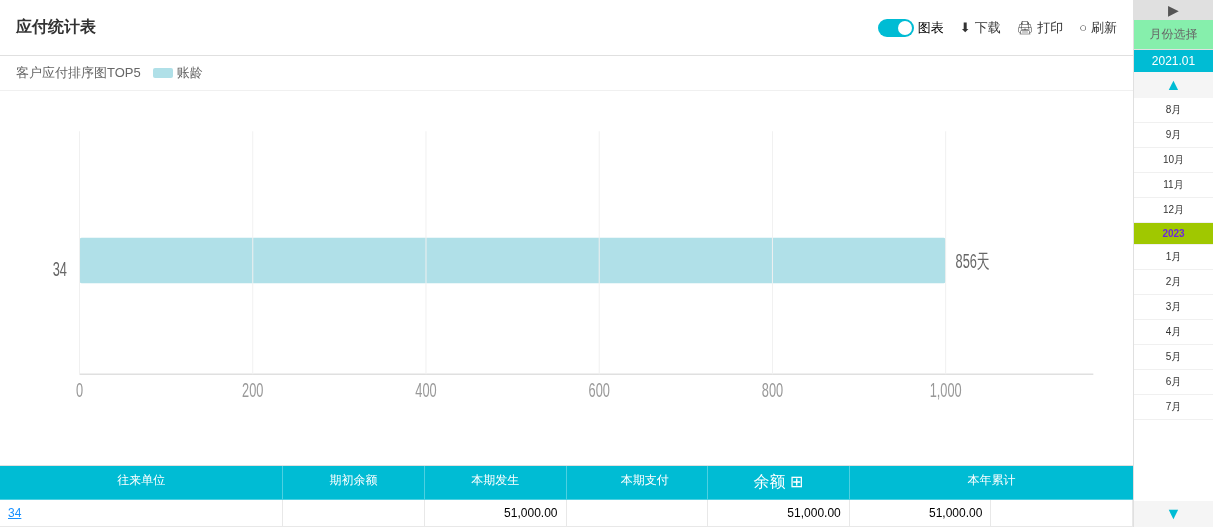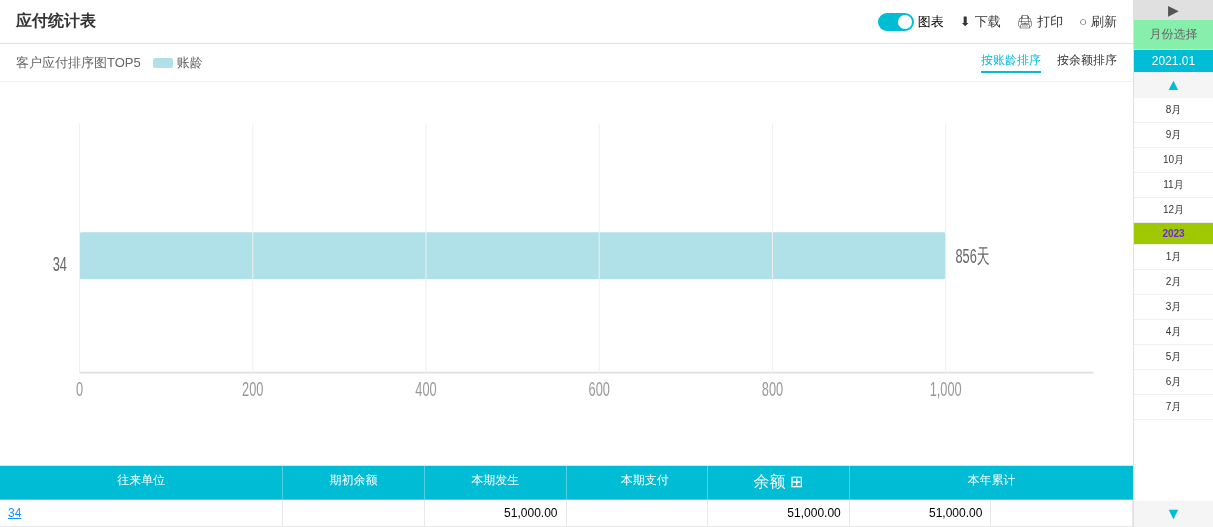--- a/index.html
+++ b/index.html
@@ -1,18 +1,18 @@
 <!DOCTYPE html>
 <html><head>
   <meta charset="utf-8">
   <style>
     * { box-sizing: border-box; margin: 0; padding: 0; font-family: 'Microsoft YaHei', Arial, sans-serif; font-size: 13px; }
     body { background: #f0f2f5; display: flex; height: 527px; overflow: hidden; }
     .main-content { flex: 1; display: flex; flex-direction: column; overflow: hidden; }
-    .header { display: flex; align-items: center; justify-content: space-between; background: #fff; padding: 8px 16px; border-bottom: 1px solid #e0e0e0; height: 44px; }
+    .header { display: flex; align-items: center; justify-content: space-between; background: #fff; padding: 8px 16px; border-bottom: 1px solid #e0e0e0; height: 56px; }
     .header-title { font-size: 16px; font-weight: bold; color: #333; }
     .header-actions { display: flex; align-items: center; gap: 16px; }
     .toggle-wrap { display: flex; align-items: center; gap: 4px; }
     .toggle { width: 36px; height: 18px; background: #00bcd4; border-radius: 9px; position: relative; cursor: pointer; }
     .toggle-knob { width: 14px; height: 14px; background: #fff; border-radius: 50%; position: absolute; top: 2px; right: 2px; }
     .action-btn { display: flex; align-items: center; gap: 4px; color: #333; cursor: pointer; font-size: 13px; }
     .chart-area { background: #fff; flex: 1; display: flex; flex-direction: column; overflow: hidden; }
     .chart-toolbar { display: flex; align-items: center; justify-content: space-between; padding: 8px 16px; border-bottom: 1px solid #f0f0f0; }
     .chart-legend { display: flex; align-items: center; gap: 12px; }
     .legend-item { display: flex; align-items: center; gap: 4px; font-size: 12px; color: #666; }
@@ -63,24 +63,20 @@
   <div class="chart-area">
     <div class="chart-toolbar">
       <div class="chart-legend">
         <div class="legend-item">
           <span>客户应付排序图TOP5</span>
         </div>
         <div class="legend-item">
           <div class="legend-color" style="background:#b0e0e8;"></div>
           <span>账龄</span>
         </div>
-      </div>
-      <div class="sort-btns">
-        <div class="sort-btn active">按账龄排序</div>
-        <div class="sort-btn">按余额排序</div>
       </div>
     </div>
     <div class="chart-body">
       <svg class="chart-svg" viewBox="0 0 1080 220" preserveAspectRatio="none">
 
         <text x="10" y="115" font-size="12" fill="#666" text-anchor="middle">34</text>
 
         <rect x="30" y="90" width="880" height="30" fill="#b0e0e8" rx="2"></rect>
 
         <text x="920" y="110" font-size="12" fill="#666">856天</text>

